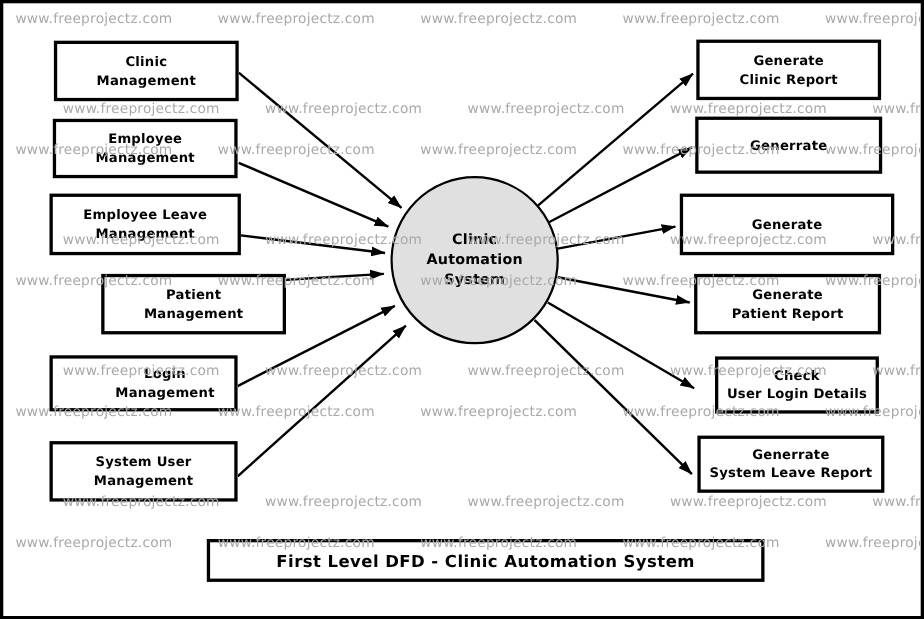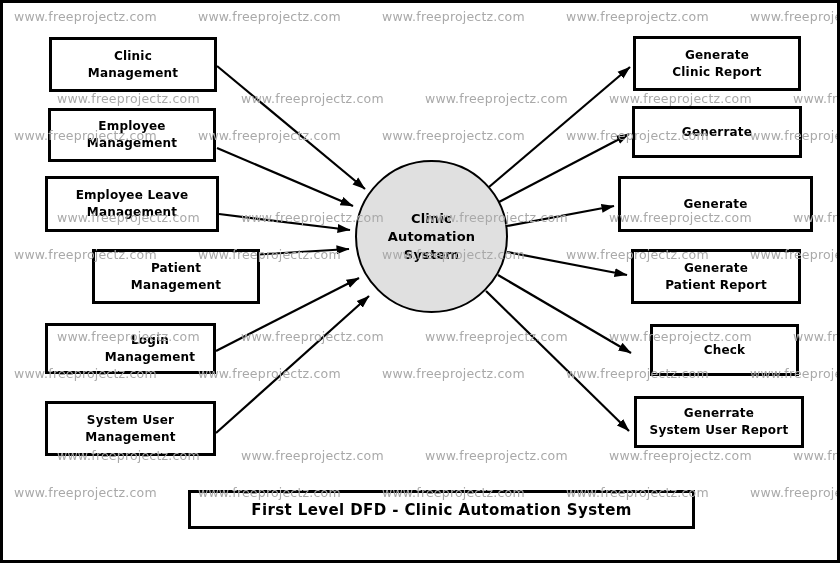--- a/index.html
+++ b/index.html
@@ -173,24 +173,25 @@
   </div>
   <div class="node p2">
     <span>Generate</span>
   </div>
   <div class="node p3">
     <span>Generate</span>
     <span>Patient Report</span>
   </div>
   <div class="node p4">
     <span>Check</span>
+    <span>User Login Details</span>
   </div>
   <div class="node p5">
     <span>Generrate</span>
-    <span>System User Report</span>
+    <span>System Leave Report</span>
   </div>
 
   <div class="title-box">
     <span>First Level DFD - Clinic Automation System</span>
   </div>
 
   <div class="watermark-layer">
       <span class="watermark" style="left: 11px; top: 6px;">www.freeprojectz.com</span>
       <span class="watermark" style="left: 195px; top: 6px;">www.freeprojectz.com</span>
       <span class="watermark" style="left: 379px; top: 6px;">www.freeprojectz.com</span>

